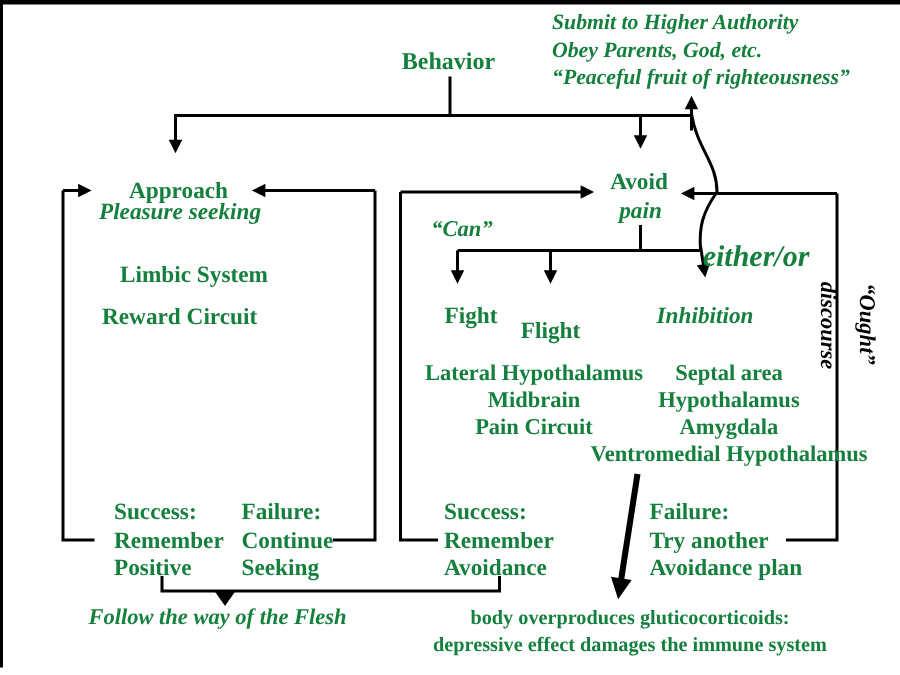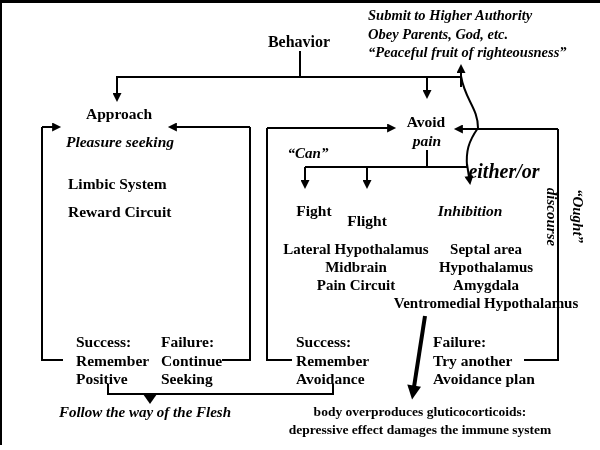--- a/index.html
+++ b/index.html
@@ -1,19 +1,19 @@
 <!DOCTYPE html>
 <html><head>
 <meta charset="utf-8">
 <style>
   html,body{margin:0;padding:0;background:#888;}
   #stage{position:relative;width:600px;height:450px;background:#ffffff;overflow:hidden;
          font-family:"Liberation Serif",serif;color:#000;}
   .edge{position:absolute;background:#000;}
-  .lbl{position:absolute;font-weight:bold;white-space:nowrap;color:#000000;font-family:Liberation Serif, serif;}
+  .lbl{position:absolute;font-weight:bold;white-space:nowrap;color:#15803d;font-family:Liberation Serif, serif;}
   .c{transform:translateX(-50%);} 
   .it{font-style:italic;}
   .s16{font-size:16px;line-height:16px;}
   .s15{font-size:15.5px;line-height:16px;}
   .list{font-size:15px;line-height:18px;text-align:center;}
   .list span{display:block;margin-left:32px;}
   .blk{font-size:15.5px;line-height:18.5px;}
   .blk span{display:block;}
   .quote{font-size:14.5px;line-height:18.5px;font-style:italic;}
   .quote span{display:block;}
@@ -75,23 +75,23 @@
   </svg>
 
   <div class="lbl s16 c" style="left:299px;top:34px;">Behavior</div>
 
   <div class="lbl quote" style="left:368px;top:6px;">
     <span>Submit to Higher Authority</span>
     <span>Obey Parents, God, etc.</span>
     <span>“Peaceful fruit of righteousness”</span>
   </div>
 
-  <div class="lbl s15 c" style="left:119px;top:106px;">Approach</div>
+  <div class="lbl s15 c" style="left:119px;top:120px;">Approach</div>
   <div class="lbl s15 c it" style="left:120px;top:134px;">Pleasure seeking</div>
-  <div class="lbl s15" style="left:68px;top:176px;">Limbic System</div>
+  <div class="lbl s15" style="left:80px;top:176px;">Limbic System</div>
   <div class="lbl s15" style="left:68px;top:204px;">Reward Circuit</div>
 
   <div class="lbl blk" style="left:76px;top:333px;">
     <span>Success:</span>
     <span>Remember</span>
     <span>Positive</span>
   </div>
   <div class="lbl blk" style="left:161px;top:333px;">
     <span>Failure:</span>
     <span>Continue</span>

